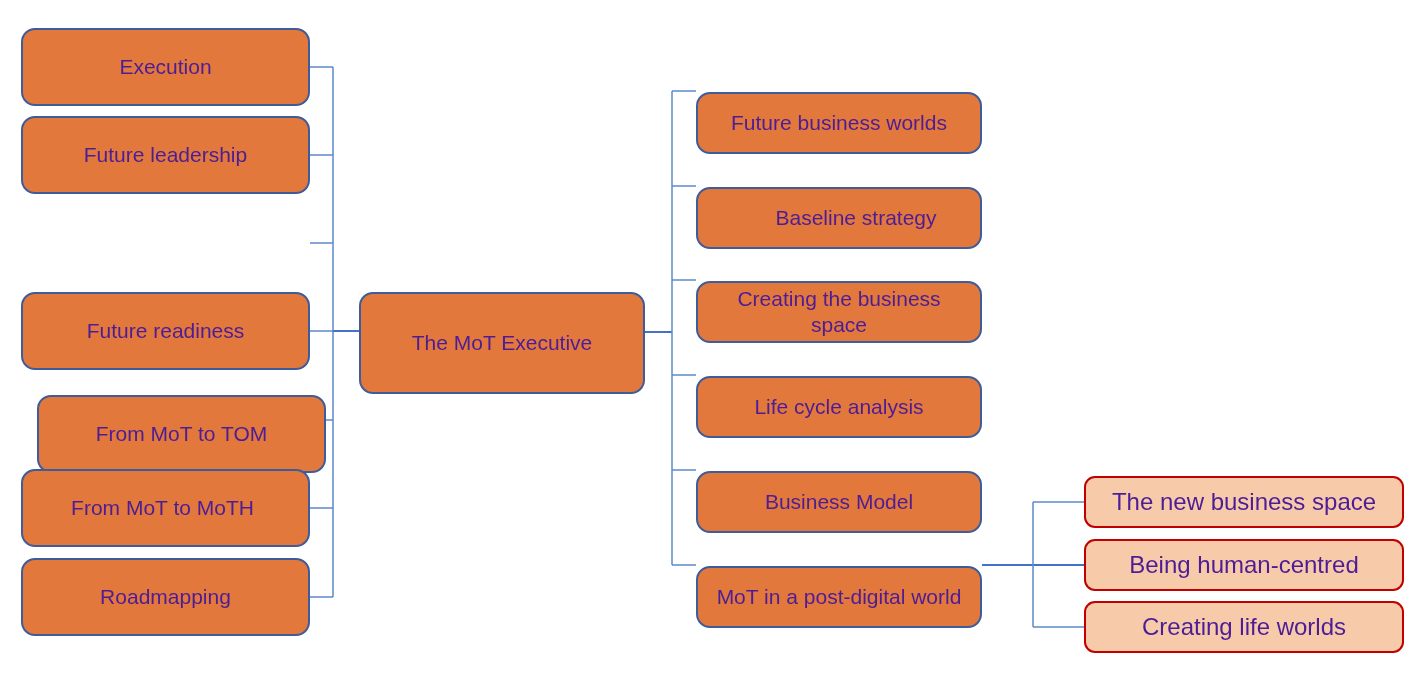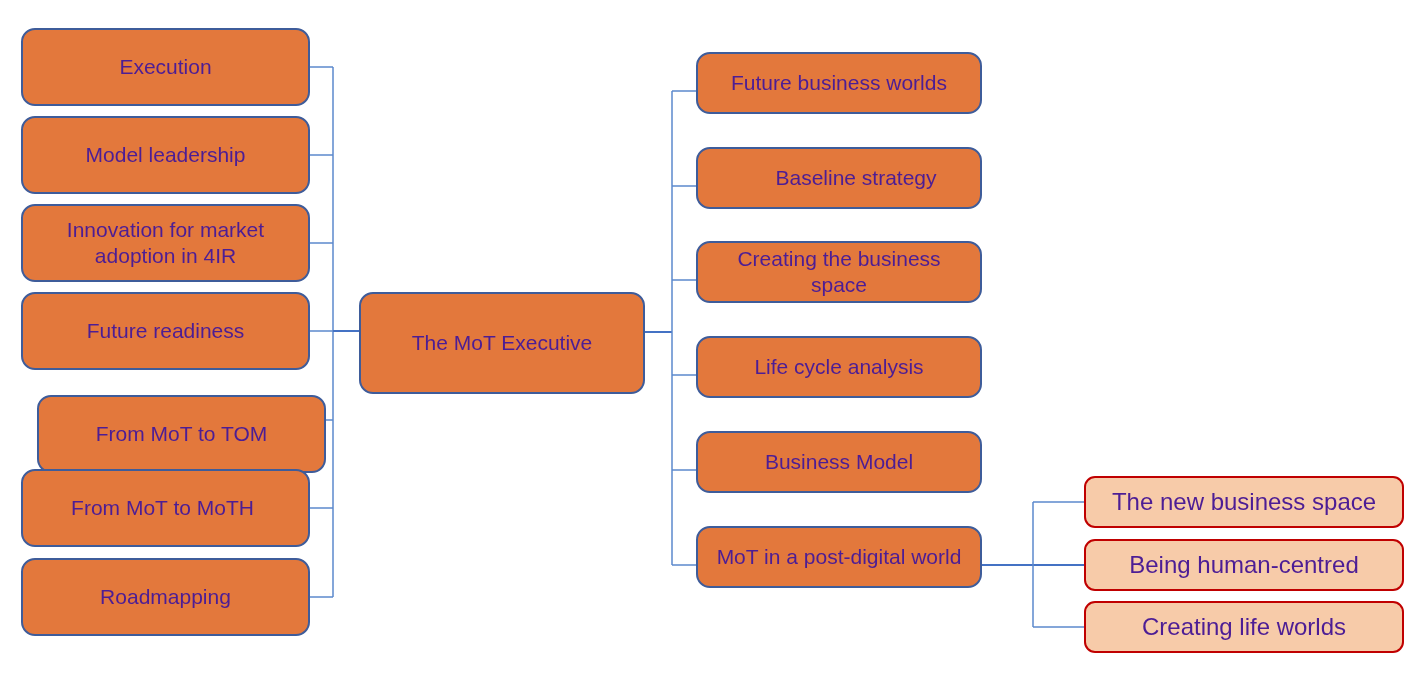--- a/index.html
+++ b/index.html
@@ -54,21 +54,21 @@
   }
   .node.leaf {
     background: var(--leaf-fill, #f7cba9);
     border: 2.5px solid var(--leaf-border, #c00000);
     border-radius: 11px;
     font-size: 24px;
   }
   
   .col-left   { left: 21px;   width: 289px; height: 78px; }
   .col-root   { left: 359px;  width: 286px; height: 102px; }
-  .col-right  { left: 696px;  width: 286px; height: 62px; }
+  .col-right  { left: 696px;  width: 286px; height: 62px; margin-top: 40px; }
   .col-sub    { left: 1084px; width: 320px; height: 52px; }
 
   .l0 { top: 28px; }  .l1 { top: 116px; } .l2 { top: 204px; }
   .l3 { top: 292px; } .l4 { top: 395px; margin-left: 16px; } .l5 { top: 469px; padding-left: 8px; }
   .l6 { top: 558px; }
 
   .rt { top: 292px; }
 
   .r0 { top: 52px; }  .r1 { top: 147px; padding-left: 48px; } .r2 { top: 241px; }
   .r3 { top: 336px; } .r4 { top: 431px; justify-content: center; } .r5 { top: 526px; }
@@ -104,24 +104,21 @@
     <path class="root-line" d="M982,565 H1084"></path>
     <path class="tree-line" d="M1033,502 V627"></path>
     <path class="tree-line" d="M1033,502 H1084"></path>
     <path class="tree-line" d="M1033,627 H1084"></path>
   </svg>
 
   <div class="node branch col-left l0">
     <span>Execution</span>
   </div>
   <div class="node branch col-left l1">
-    <span>Model leadership</span>
-  </div>
-  <div class="node branch col-left l2">
-    <span>Innovation for market adoption in 4IR</span>
+    <span>Future leadership</span>
   </div>
   <div class="node branch col-left l3">
     <span>Future readiness</span>
   </div>
   <div class="node branch col-left l4">
     <span>From MoT to TOM</span>
   </div>
   <div class="node branch col-left l5">
     <span>From MoT to MoTH</span>
   </div>

